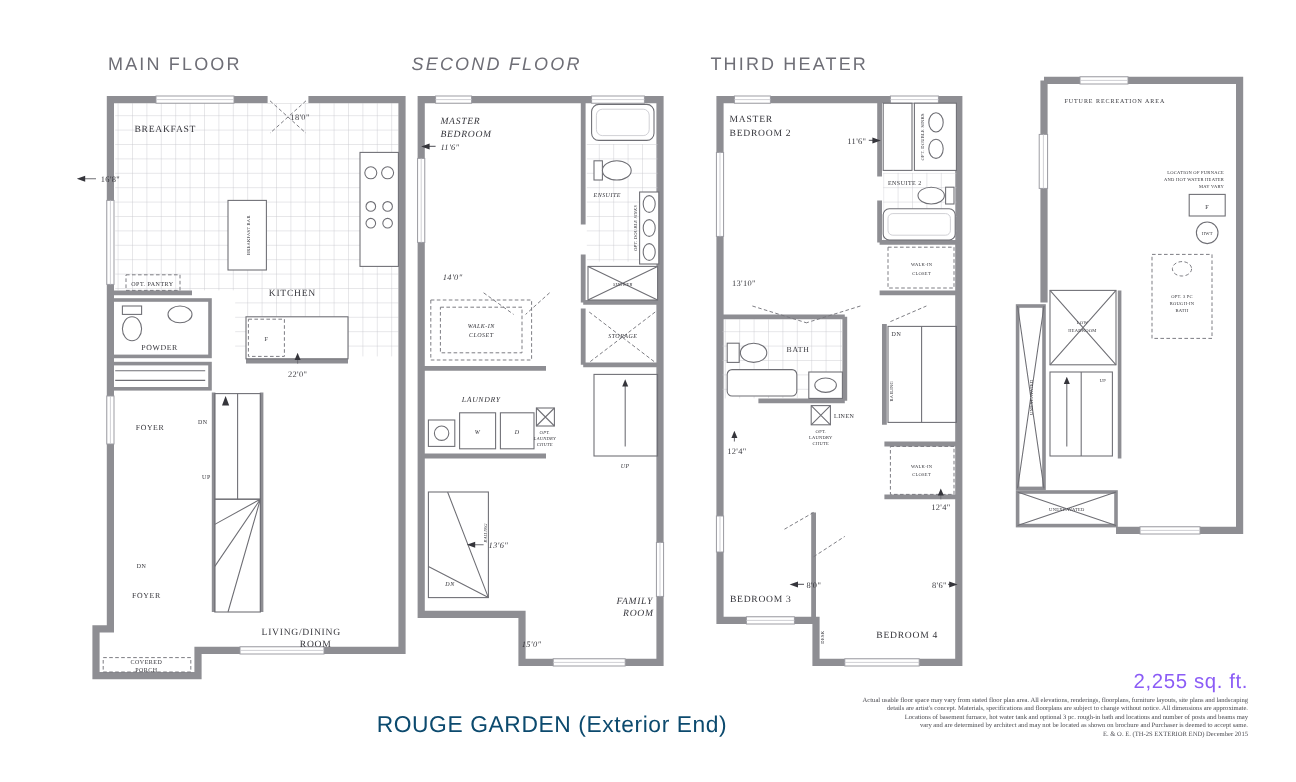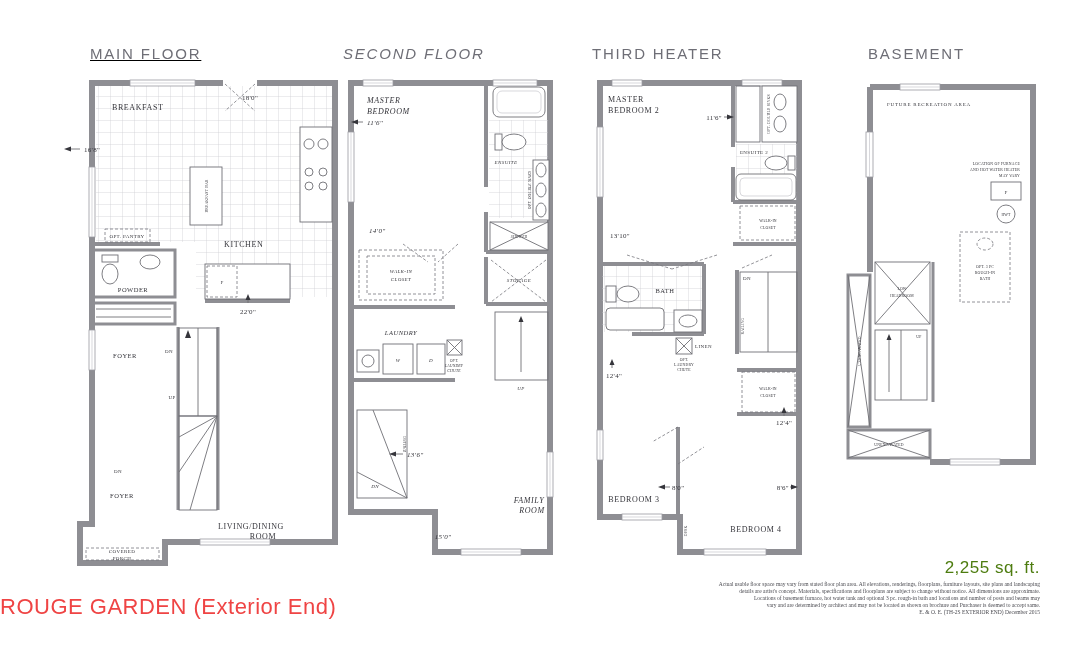--- a/index.html
+++ b/index.html
@@ -21,42 +21,42 @@
   text{font-family:"Liberation Serif","DejaVu Serif",serif;fill:#35353b;}
   .lbl{font-size:8px;letter-spacing:0.6px;}
   .lbl7{font-size:6.5px;letter-spacing:0.5px;}
   .dim{font-size:7px;letter-spacing:0.3px;}
   .sm{font-size:5px;letter-spacing:0.4px;}
   .xs{font-size:3.8px;letter-spacing:0.2px;}
   .mid{text-anchor:middle;}
   .end{text-anchor:end;}
   
   #sqft-block{position:absolute;top:558px;right:40px;text-align:right;}
-  #sqft{font-size:17px;color:#4d7c0f;letter-spacing:0.5px;margin-bottom:3px;}
+  #sqft{font-size:17px;color:#8b5cf6;letter-spacing:0.5px;margin-bottom:3px;}
   .disc-line{font-family:"Liberation Serif","DejaVu Serif",serif;font-size:5.5px;line-height:7px;color:#4a4a50;}
-  #plan-title{position:absolute;top:594px;left:0;right:160px;
-              font-size:22px;color:#ef4444;letter-spacing:0.5px;}
+  #plan-title{position:absolute;top:594px;left:0;right:160px;text-align:center;
+              font-size:19px;color:#0c4a6e;letter-spacing:0.5px;}
 </style>
 </head>
 <body>
 
 <div id="canvas">
 
 <svg width="0" height="0" style="position:absolute">
   <defs>
     <pattern id="tileP" width="12" height="12" patternUnits="userSpaceOnUse">
           <path d="M12 0H0V12" class="lt"></path>
         </pattern>
     <pattern id="trH" width="80" height="8" patternUnits="userSpaceOnUse">
           <path d="M0 7.5H80" stroke="#8e8e93" stroke-width="0.9"></path>
         </pattern>
   </defs>
 </svg>
 
-<figure class="panel" style="left:50px;width:292px;text-decoration:underline;">
+<figure class="panel" style="left:50px;width:292px;">
   <div class="floor-title" style="padding-left:40px;">MAIN FLOOR</div>
   <svg width="292" height="500" viewBox="0 0 292 500">
     <g>
       <rect x="46" y="14" width="236" height="211" fill="url(#tileP)"></rect>
       <rect x="44" y="170" width="102" height="58" fill="#ffffff"></rect>
     </g>
     <g>
       <path class="w6" d="M42 11 H285 V470 H115 V491 H30 V452 H42 Z"></path>
       <path class="w4" d="M42 172 H110"></path>
       <path class="w4" d="M155 229 H240"></path>
@@ -361,21 +361,20 @@
     <text class="lbl mid" x="164" y="460">BEDROOM 4</text>
     <g>
           <path class="tn" d="M198 415 H204"></path>
           <polygon class="arrow" points="206,415 199,412.5 199,417.5"></polygon>
         </g>
     <text class="dim end" x="197" y="418">8'6"</text>
   </svg>
 </figure>
 
 <figure class="panel" style="left:845px;width:202px;">
-  <div class="floor-title" style="padding-left:23px;">BASEMENT</div>
   <svg width="202" height="400" viewBox="0 0 202 400">
     <g>
       <path class="w6" d="M25 15 H188 V390 H85"></path>
       <path class="w6" d="M25 15 V200"></path>
       <path class="w3" d="M88 190 V252 M88 252 V330"></path>
     </g>
     <g>
       <rect class="win" x="55" y="12" width="40" height="6"></rect>
           <path class="lt" d="M55 15 H95"></path>
       <rect class="win" x="21" y="60" width="7" height="45"></rect>

